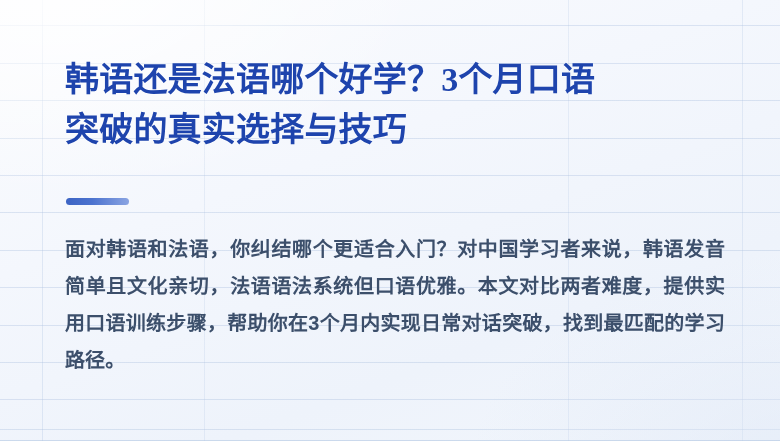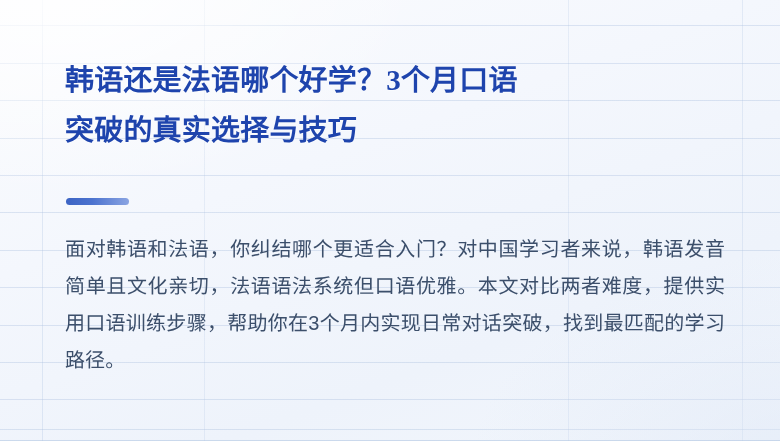--- a/index.html
+++ b/index.html
@@ -74,21 +74,21 @@
   }
 
   .title {
     position: absolute;
     top: 55px;
     left: 0;
     width: 660px;
     margin: 0;
     font-family: "Liberation Serif", "DejaVu Serif", serif;
     font-weight: 700;
-    font-size: 29px;
+    font-size: 34px;
     line-height: 50px;
     letter-spacing: 0.2px;
     color: #1e44ad;
     text-shadow: 0 1px 0 rgba(255,255,255,0.45);
     white-space: pre-line;
   }
 
   .divider {
     position: absolute;
     left: 1px;
@@ -100,21 +100,21 @@
   }
 
   .summary {
     position: absolute;
     left: 0;
     top: 231px;
     width: 660px;
     margin: 0;
     font-family: "Liberation Sans", "DejaVu Sans", sans-serif;
     font-size: 20px;
-    font-weight: 400;
+    font-weight: 700;
     line-height: 37px;
     color: #3c4f6b;
     letter-spacing: 0.1px;
     text-align: justify;
     text-justify: inter-ideograph;
   }
 
   .edge-bottom {
     position: absolute;
     left: 0;

